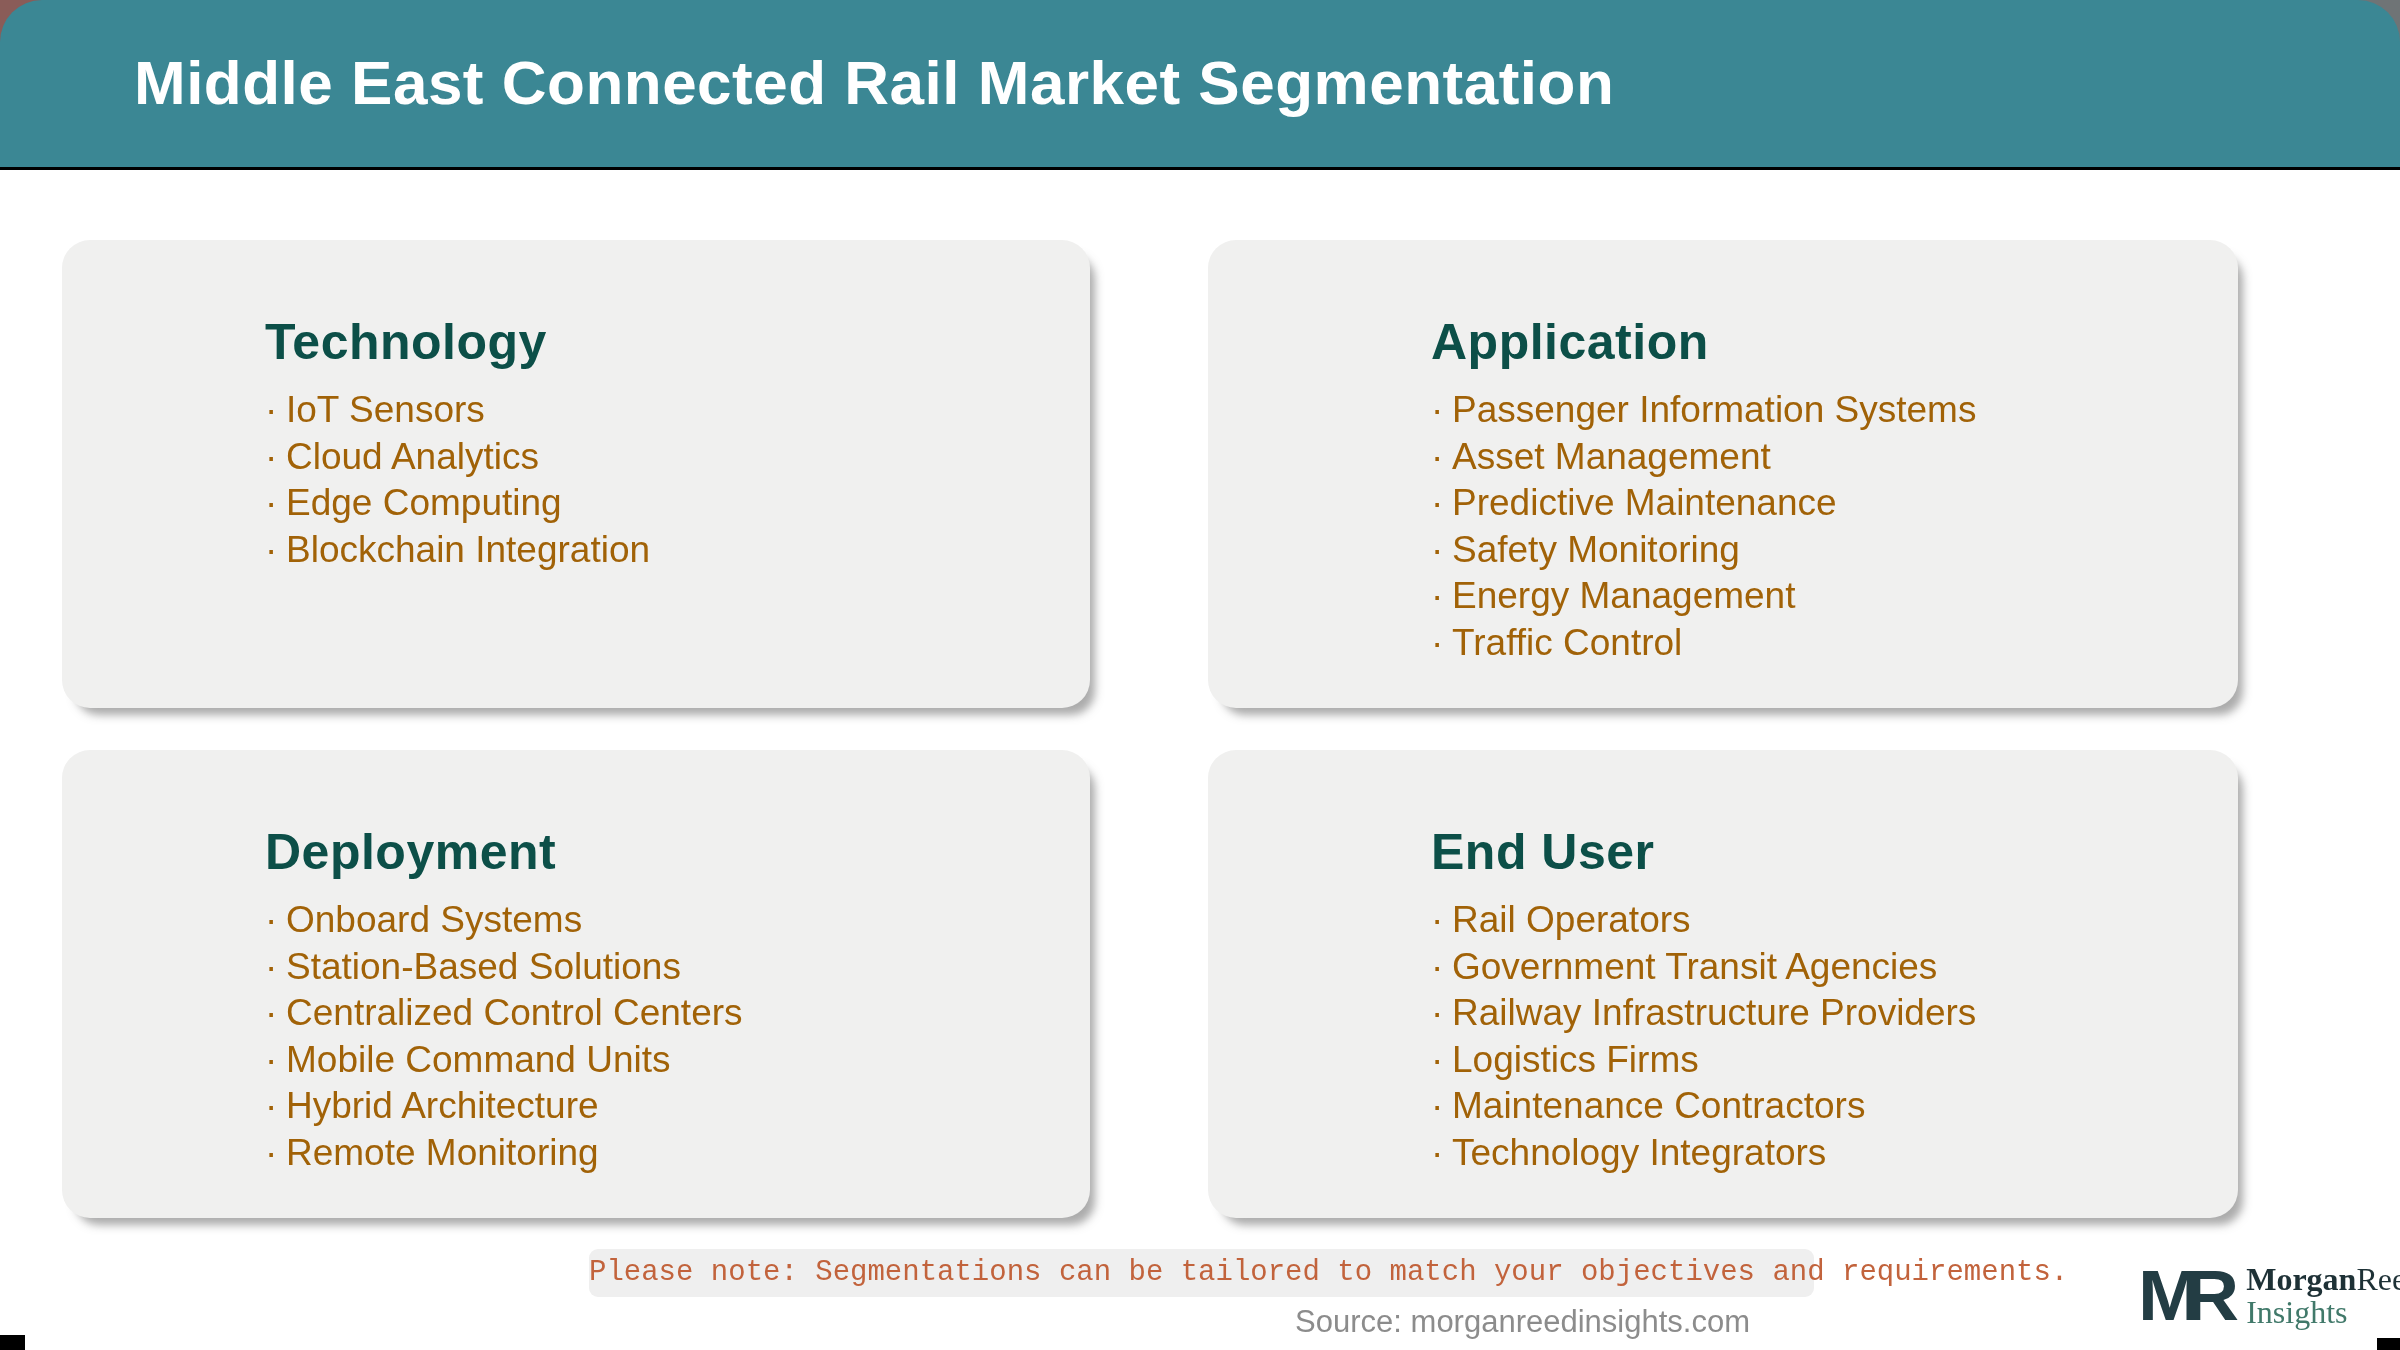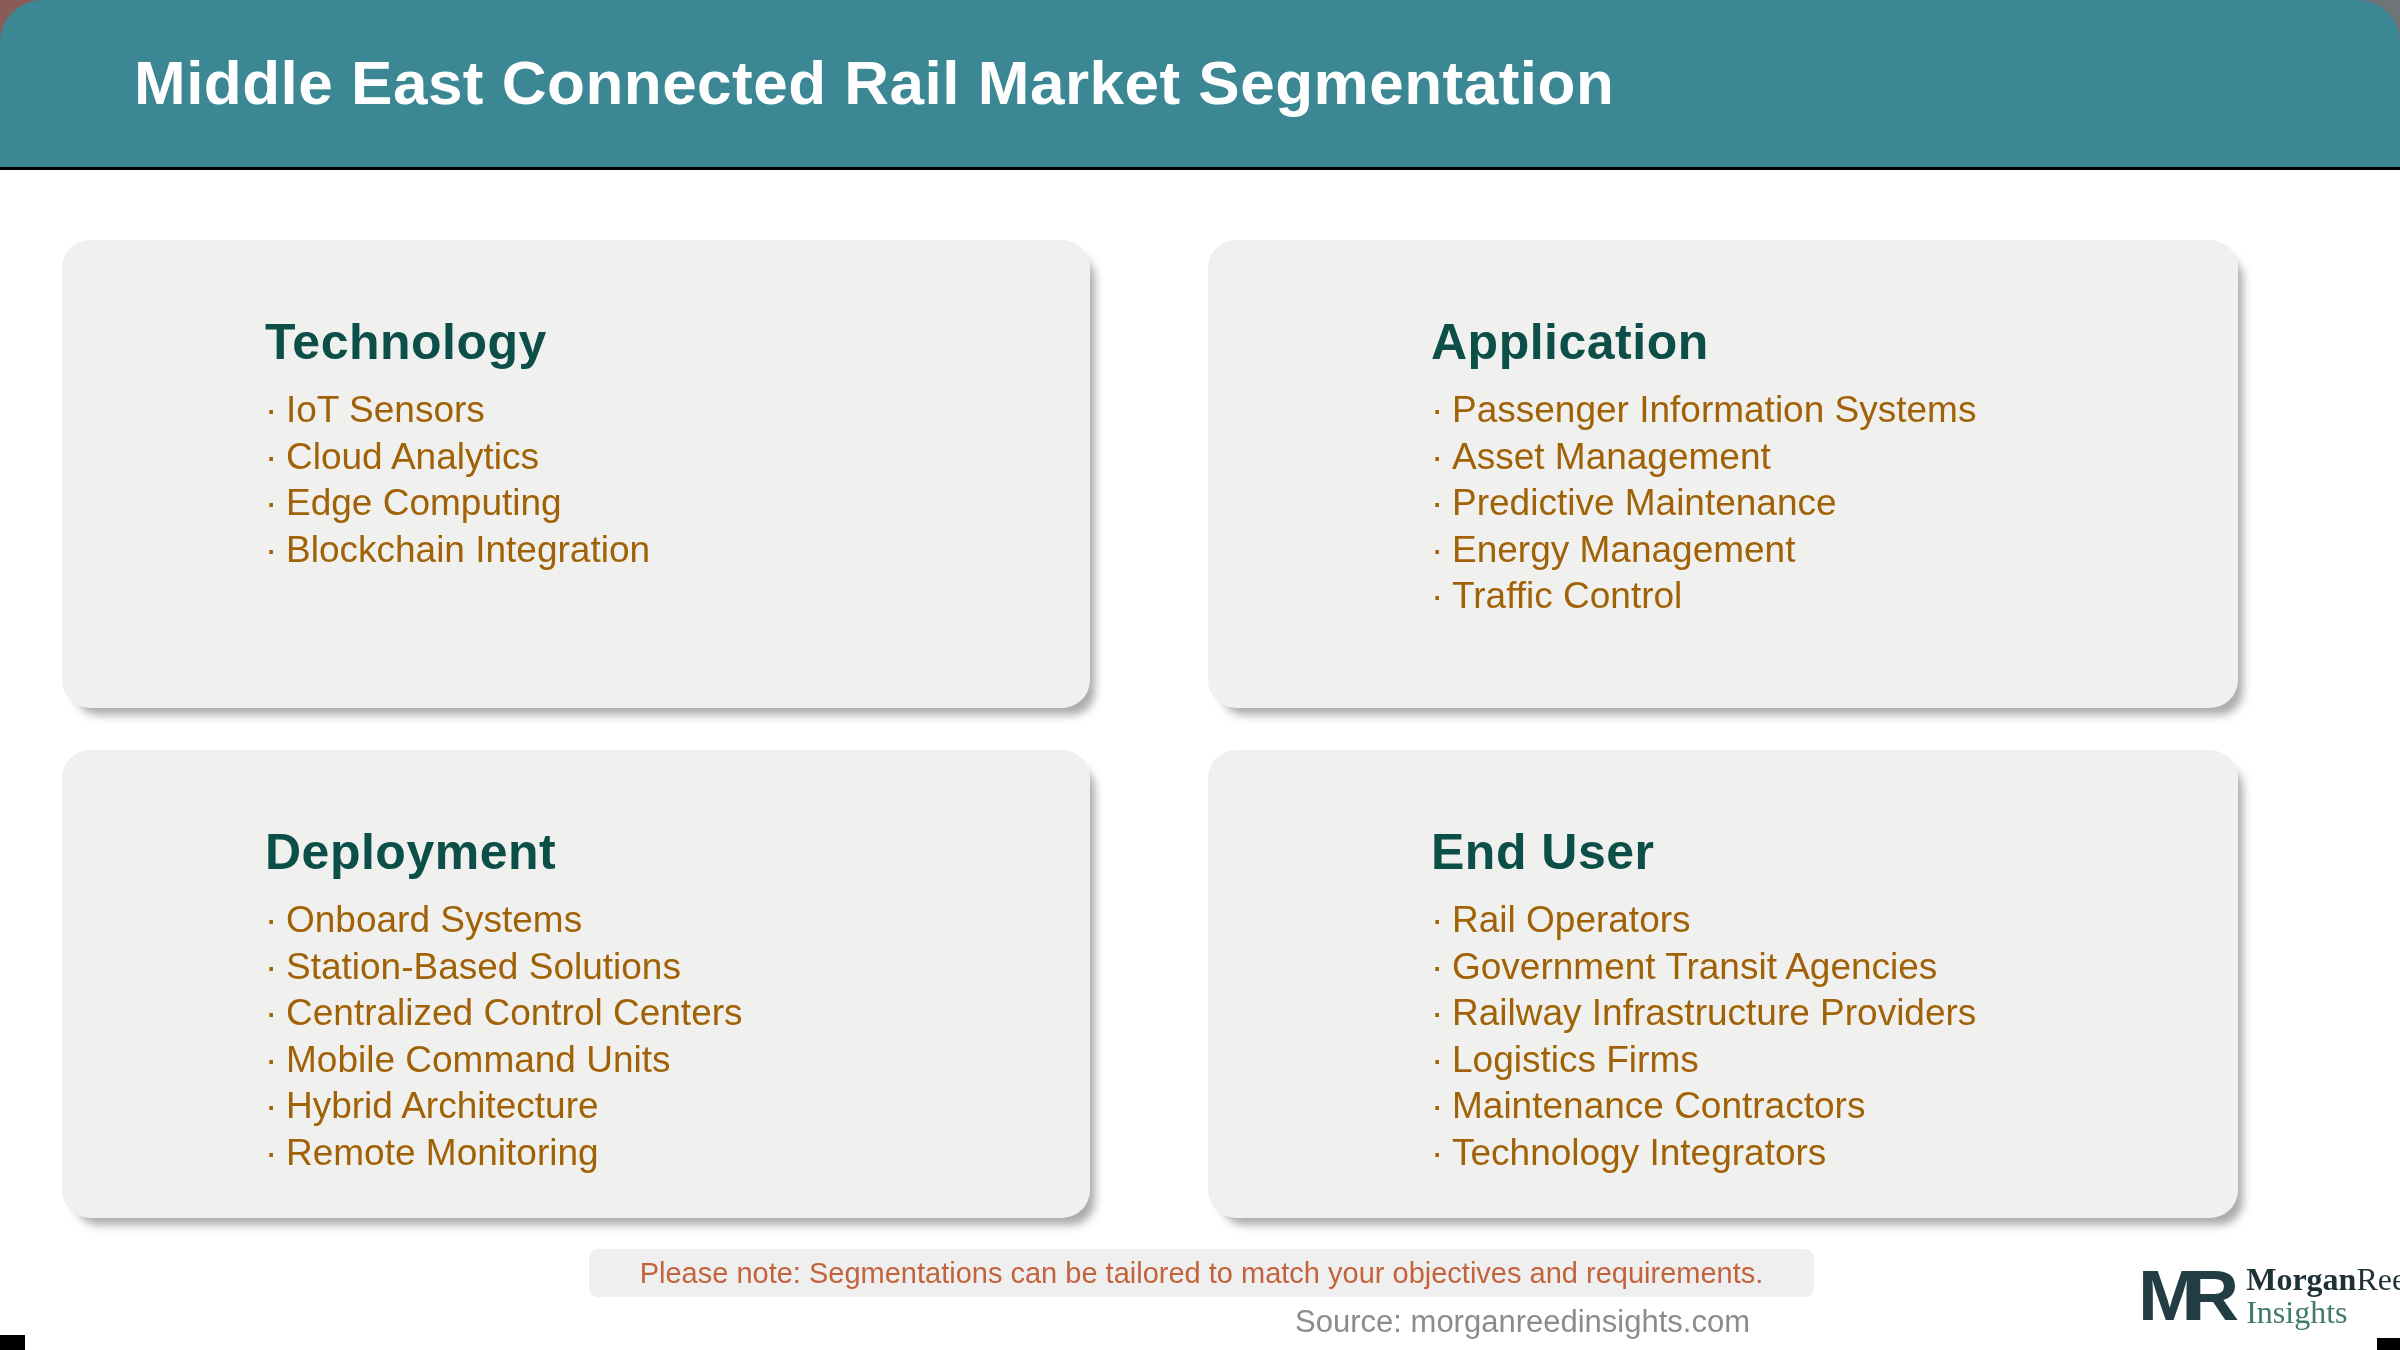--- a/index.html
+++ b/index.html
@@ -39,21 +39,21 @@
     letter-spacing:0.5px; line-height:56px;
   }
   .card .item {
     font-size:37px; line-height:46.5px; color:#a16207; white-space:nowrap;
   }
   .card .item::before { content:"·"; display:inline-block; width:21px; }
 
   .note {
     position:absolute; left:589px; top:1249px; width:1225px; height:48px;
     background:#efefef; border-radius:9px; z-index:2;
-    color:#c2633c; font-size:29px; line-height:48px; text-align:center; white-space:nowrap;
+    color:#c2633c; font-size:29px; line-height:48px; text-align:center; white-space:nowrap;font-family:Liberation Mono, monospace;
   }
   .source {
     position:absolute; left:550px; top:1302px; width:1200px; text-align:right;
     color:#8c8c8c; font-size:31px; line-height:40px; z-index:2;
   }
 
   .logo { position:absolute; left:2138px; top:1260px; display:flex; align-items:center; z-index:2; }
   .logo .monogram {
     font-weight:800; font-size:76px; letter-spacing:-17px; color:#233d44;
     line-height:72px; padding-right:24px; transform:scaleY(0.92);
@@ -89,20 +89,21 @@
     <div class="item">Cloud Analytics</div>
     <div class="item">Edge Computing</div>
     <div class="item">Blockchain Integration</div>
   </div>
 
   <div class="card pos-tr col2">
     <h2 class="card-title">Application</h2>
     <div class="item">Passenger Information Systems</div>
     <div class="item">Asset Management</div>
     <div class="item">Predictive Maintenance</div>
+    <div class="item">Safety Monitoring</div>
     <div class="item">Energy Management</div>
     <div class="item">Traffic Control</div>
   </div>
 
   <div class="card pos-bl col1">
     <h2 class="card-title">Deployment</h2>
     <div class="item">Onboard Systems</div>
     <div class="item">Station-Based Solutions</div>
     <div class="item">Centralized Control Centers</div>
     <div class="item">Mobile Command Units</div>

